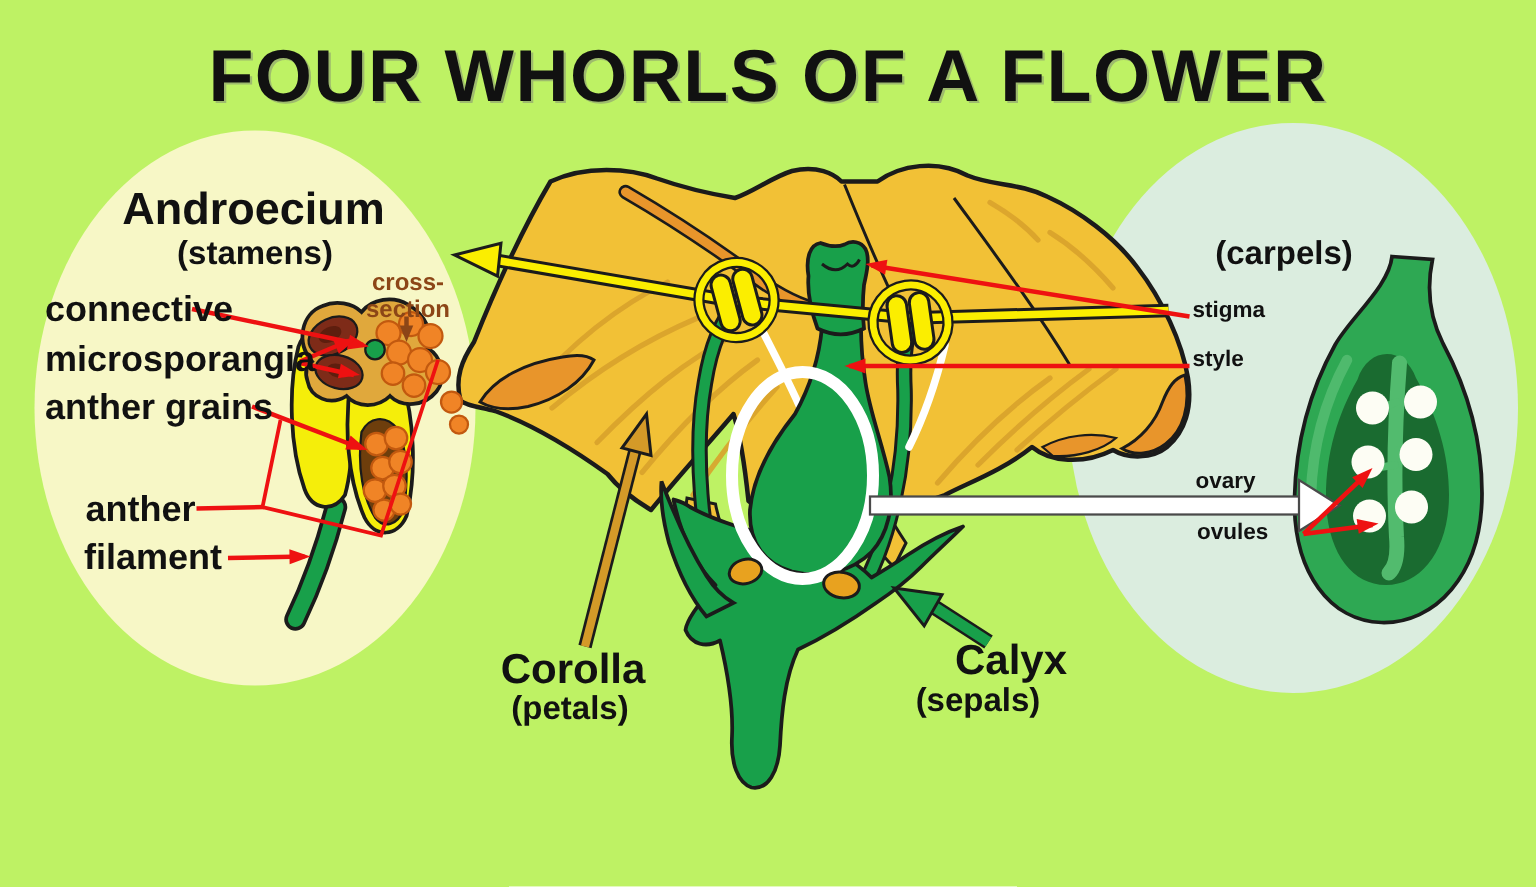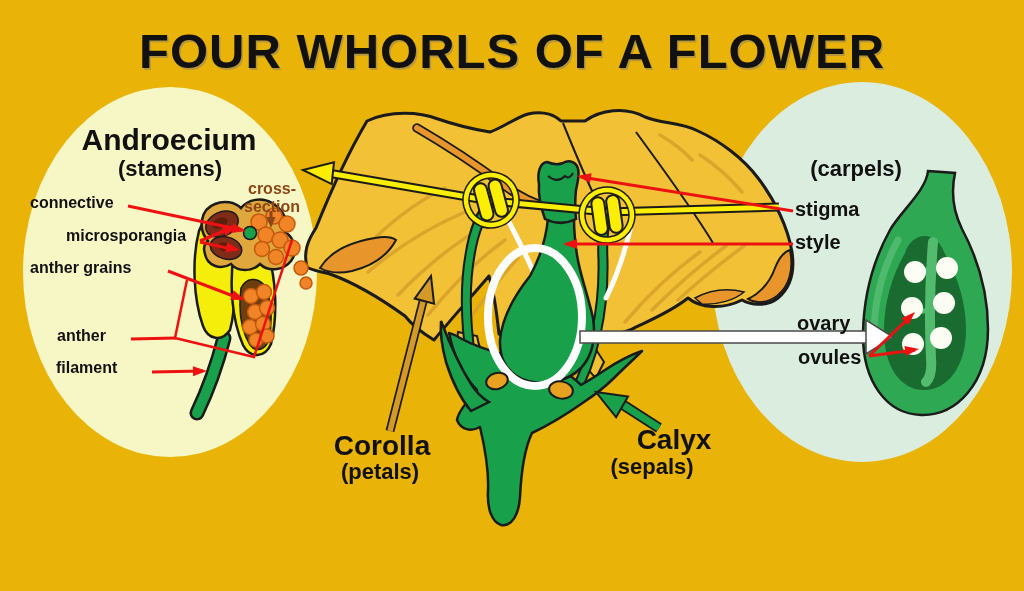--- a/index.html
+++ b/index.html
@@ -1,26 +1,26 @@
 <!DOCTYPE html>
 <html><head>
 <meta charset="utf-8">
 <style>
   html,body{margin:0;padding:0;background:#fff;}
-  .stage{position:relative;width:1024px;height:591px;background:#eab308;overflow:hidden;
+  .stage{position:relative;width:1024px;height:591px;background:#bef264;overflow:hidden;
          font-family:"Liberation Sans",sans-serif;}
   .stage svg{position:absolute;left:0;top:0;}
   .lbl{position:absolute;font-weight:bold;color:#111;white-space:nowrap;line-height:1.04;}
   .ctr{transform:translateX(-50%);text-align:center;}
   .title{font-size:49px;letter-spacing:1px;text-shadow:1.5px 1.5px 0 rgba(120,120,120,.45);}
   .h1{font-size:30px;}
   .h2{font-size:22px;}
   .h3{font-size:28px;}
-  .tag{font-size:16px;}
-  .tag2{font-size:20px;}
+  .tag{font-size:24px;}
+  .tag2{font-size:15px;}
   .brown{font-size:16px;line-height:1.15;text-align:center;}
 </style>
 </head>
 <body>
 
 <div class="stage">
 
 <svg width="1024" height="591" viewBox="0 0 1024 591">
 
   <ellipse cx="170" cy="272" rx="147" ry="185" fill="#f7f7c6"></ellipse>
@@ -250,21 +250,21 @@
 <div class="lbl ctr h2" style="left:170px;top:158px;">(stamens)</div>
 
 <div class="lbl ctr h2" style="left:856px;top:158px;">(carpels)</div>
 
 <div class="lbl ctr brown" style="left:272px;top:180px;color:#8c4617;">
   <span>cross-</span><br>
   <span>section</span>
 </div>
 
 <div class="lbl tag" style="left:30px;top:195px;">connective</div>
-<div class="lbl tag" style="left:30px;top:228px;margin-left:36px;">microsporangia</div>
+<div class="lbl tag" style="left:30px;top:228px;">microsporangia</div>
 <div class="lbl tag" style="left:30px;top:260px;">anther grains</div>
 <div class="lbl tag" style="left:57px;top:328px;text-align:center;">anther</div>
 <div class="lbl tag" style="left:56px;top:360px;">filament</div>
 
 <div class="lbl tag2" style="left:795px;top:199px;">stigma</div>
 <div class="lbl tag2" style="left:795px;top:232px;">style</div>
 <div class="lbl tag2" style="left:797px;top:313px;">ovary</div>
 <div class="lbl tag2" style="left:798px;top:347px;">ovules</div>
 
 <div class="lbl ctr h3" style="left:382px;top:431px;">Corolla</div>

